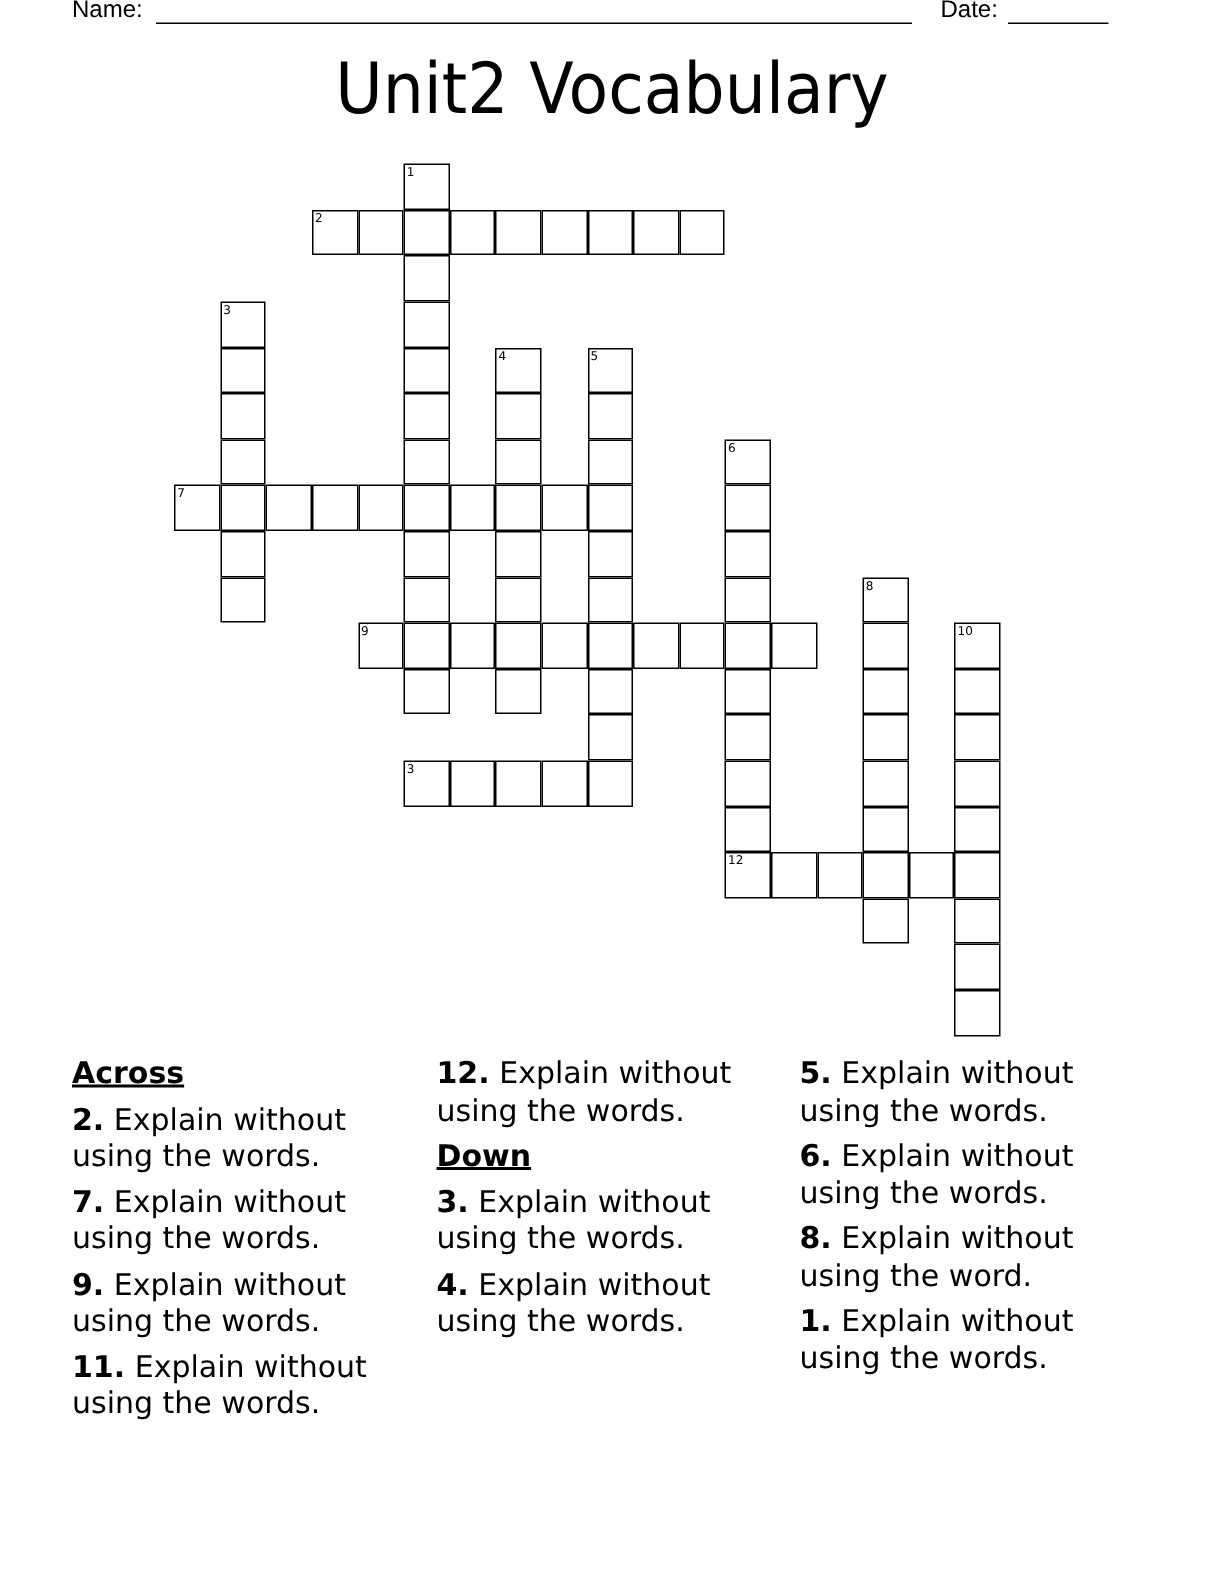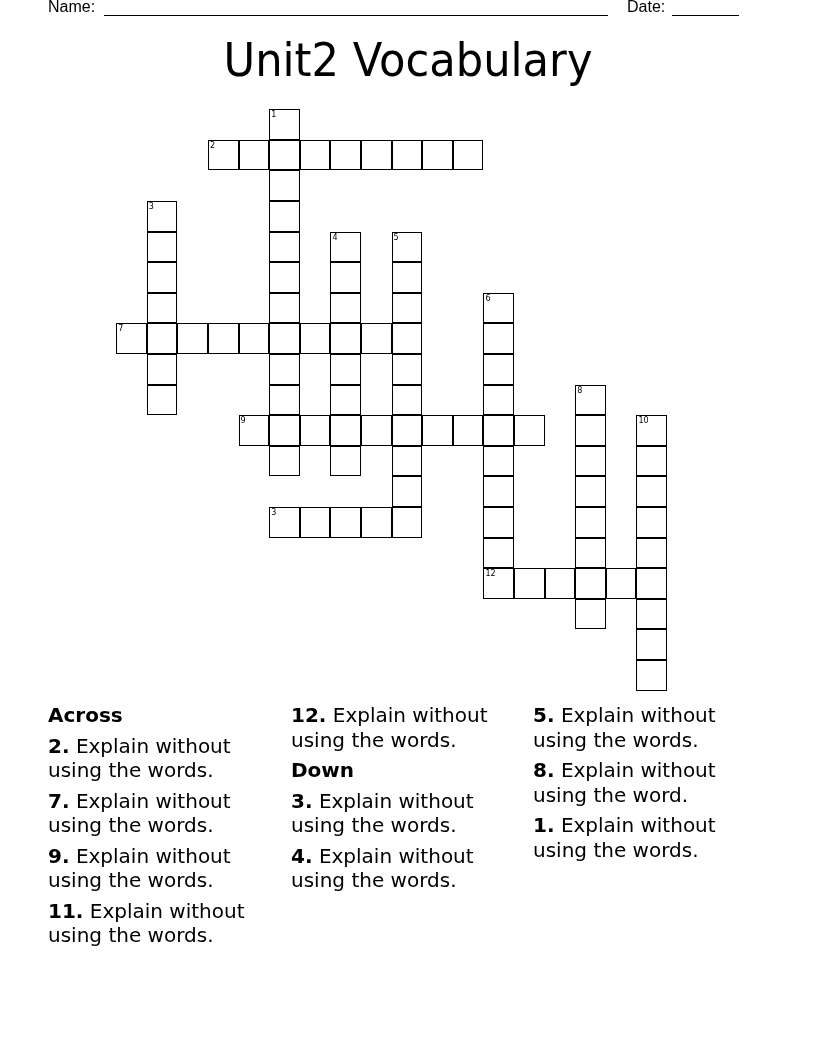--- a/index.html
+++ b/index.html
@@ -8,21 +8,21 @@
   .name-label { position: absolute; left: 0; top: 0; }
   .name-line { position: absolute; top: 17px; left: 56px; width: 504px; border-bottom: 1px solid #000; }
   .date-label { position: absolute; left: 579px; top: 0; }
   .date-line { position: absolute; top: 17px; left: 624px; width: 67px; border-bottom: 1px solid #000; }
   .title { position: absolute; top: 32px; left: 0; width: 816px; text-align: center; font-family: "DejaVu Sans", sans-serif; font-size: 47px; letter-spacing: 0px; transform: scaleX(0.92); }
   .grid { position: absolute; left: 117px; top: 110px; width: 560px; height: 590px; }
   .cell { position: absolute; width: 30.6px; height: 30.6px; box-sizing: border-box; border: 1.6px solid #000; background: #fff; margin-left: -0.8px; margin-top: -0.8px; }
   .cell .num { position: absolute; left: 1px; top: 0px; font-family: "DejaVu Sans", sans-serif; font-size: 8px; line-height: 9px; }
   .clues { position: absolute; top: 703px; left: 48px; width: 740px; font-family: "DejaVu Sans", sans-serif; font-size: 20px; line-height: 24.5px; }
   .col { position: absolute; top: 0; width: 240px; }
-  .heading { font-weight: bold; margin-bottom: 6px; }
+  .heading { text-decoration: underline; font-weight: bold; margin-bottom: 6px; }
   .clue { margin-bottom: 6px; }
   .clue b { font-weight: bold; }
 </style>
 </head>
 <body>
 
 <div class="header-line">
   <span class="name-label">Name:</span>
   <span class="name-line"></span>
   <span class="date-label">Date:</span>
@@ -158,16 +158,17 @@
     <div class="clue"><b>11.</b> <span>Explain without using the words.</span></div>
   </div>
   <div class="col" style="left:243px;">
     <div class="clue"><b>12.</b> <span>Explain without using the words.</span></div>
     <div class="heading">Down</div>
     <div class="clue"><b>3.</b> <span>Explain without using the words.</span></div>
     <div class="clue"><b>4.</b> <span>Explain without using the words.</span></div>
   </div>
   <div class="col" style="left:485px;">
     <div class="clue"><b>5.</b> <span>Explain without using the words.</span></div>
+    <div class="clue"><b>6.</b> <span>Explain without using the words.</span></div>
     <div class="clue"><b>8.</b> <span>Explain without using the word.</span></div>
     <div class="clue"><b>1.</b> <span>Explain without using the words.</span></div>
   </div>
 </div>
 
 </body></html>

